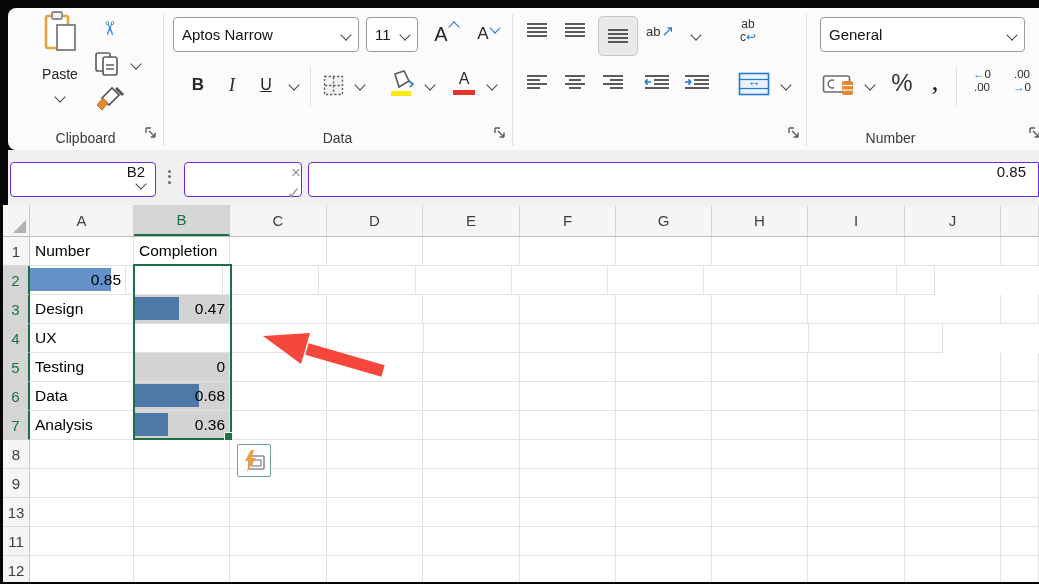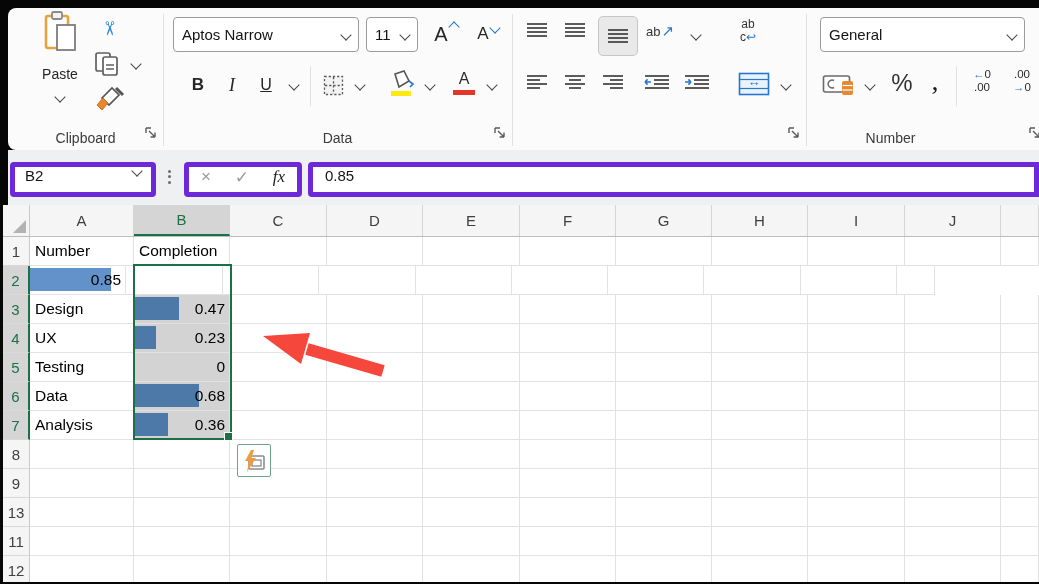--- a/index.html
+++ b/index.html
@@ -24,22 +24,22 @@
   .selbox{background:#e9e9e9;border:1px solid #c6c6c6;border-radius:5px;display:flex;
           align-items:center;justify-content:center;}
   .bigpct{font-size:24px;color:#333;}
   .bigcomma{font-size:28px;color:#1a1a1a;font-family:"Liberation Serif",serif;line-height:20px;}
   .decbtn{display:flex;flex-direction:column;align-items:center;font-size:11.5px;color:#2b2b2b;line-height:13px;}
   .blue{color:#2577cf;}
   .paste{display:flex;flex-direction:column;align-items:center;}
   .paste .lbl{font-size:14px;color:#262626;margin-top:3px;}
   
   .fstrip{left:8px;top:150px;right:0;height:55px;background:#eef0f1;}
-  .wbox{background:#fff;border:5px solid #6d28d9;border-radius:4px;box-sizing:border-box;
-        display:flex;align-items:flex-start;font-size:15px;color:#141414;}
+  .wbox{background:#fff;border:1px solid #6d28d9;border-radius:4px;box-sizing:border-box;
+        display:flex;align-items:flex-end;font-size:15px;color:#141414;flex-direction:column;}
   .vdots i{width:3px;height:3px;background:#6b6b6b;border-radius:50%;margin:2.5px 0;display:block;}
   .gbtn{color:#9a9a9a;font-size:17px;}
   .fx{font-family:"Liberation Serif",serif;font-style:italic;font-size:17px;color:#1d1d1d;}
   
   .grid{left:3px;top:205px;right:0;bottom:2px;background:#fff;overflow:hidden;}
   .hdr-row{display:flex;height:31px;border-bottom:1px solid #bdbdbd;background:#f5f5f5;}
   .corner{width:27px;box-sizing:border-box;border-right:1px solid #c9c9c9;position:relative;background:#f5f5f5;}
   .corner::after{content:"";position:absolute;right:3px;bottom:3px;border-style:solid;
                  border-width:0 0 13px 13px;border-color:transparent transparent #b2b2b2 transparent;}
   .colhdr{box-sizing:border-box;border-right:1px solid #d4d4d4;display:flex;align-items:center;
@@ -384,24 +384,20 @@
         <div class="cell" style="width: 96px;"></div>
         <div class="cell" style="width: 97px;"></div>
         <div class="cell" style="width: 96px;"></div>
         <div class="cell" style="width: 38px;"></div>
       </div>
       <div class="grow">
         <div class="rowhdr selrow">4</div>
         <div class="cell" style="width: 104px;">
           <span class="cellval txt">UX</span>
         </div>
-        <div class="cell" style="width: 96px; background: rgb(211, 211, 211);">
-          <div class="databar" style="width: 23%; background: rgb(77, 121, 169);"></div>
-          <span class="cellval num">0.23</span>
-        </div>
         <div class="cell" style="width: 97px;"></div>
         <div class="cell" style="width: 96px;"></div>
         <div class="cell" style="width: 97px;"></div>
         <div class="cell" style="width: 96px;"></div>
         <div class="cell" style="width: 96px;"></div>
         <div class="cell" style="width: 96px;"></div>
         <div class="cell" style="width: 97px;"></div>
         <div class="cell" style="width: 96px;"></div>
         <div class="cell" style="width: 38px;"></div>
       </div>

